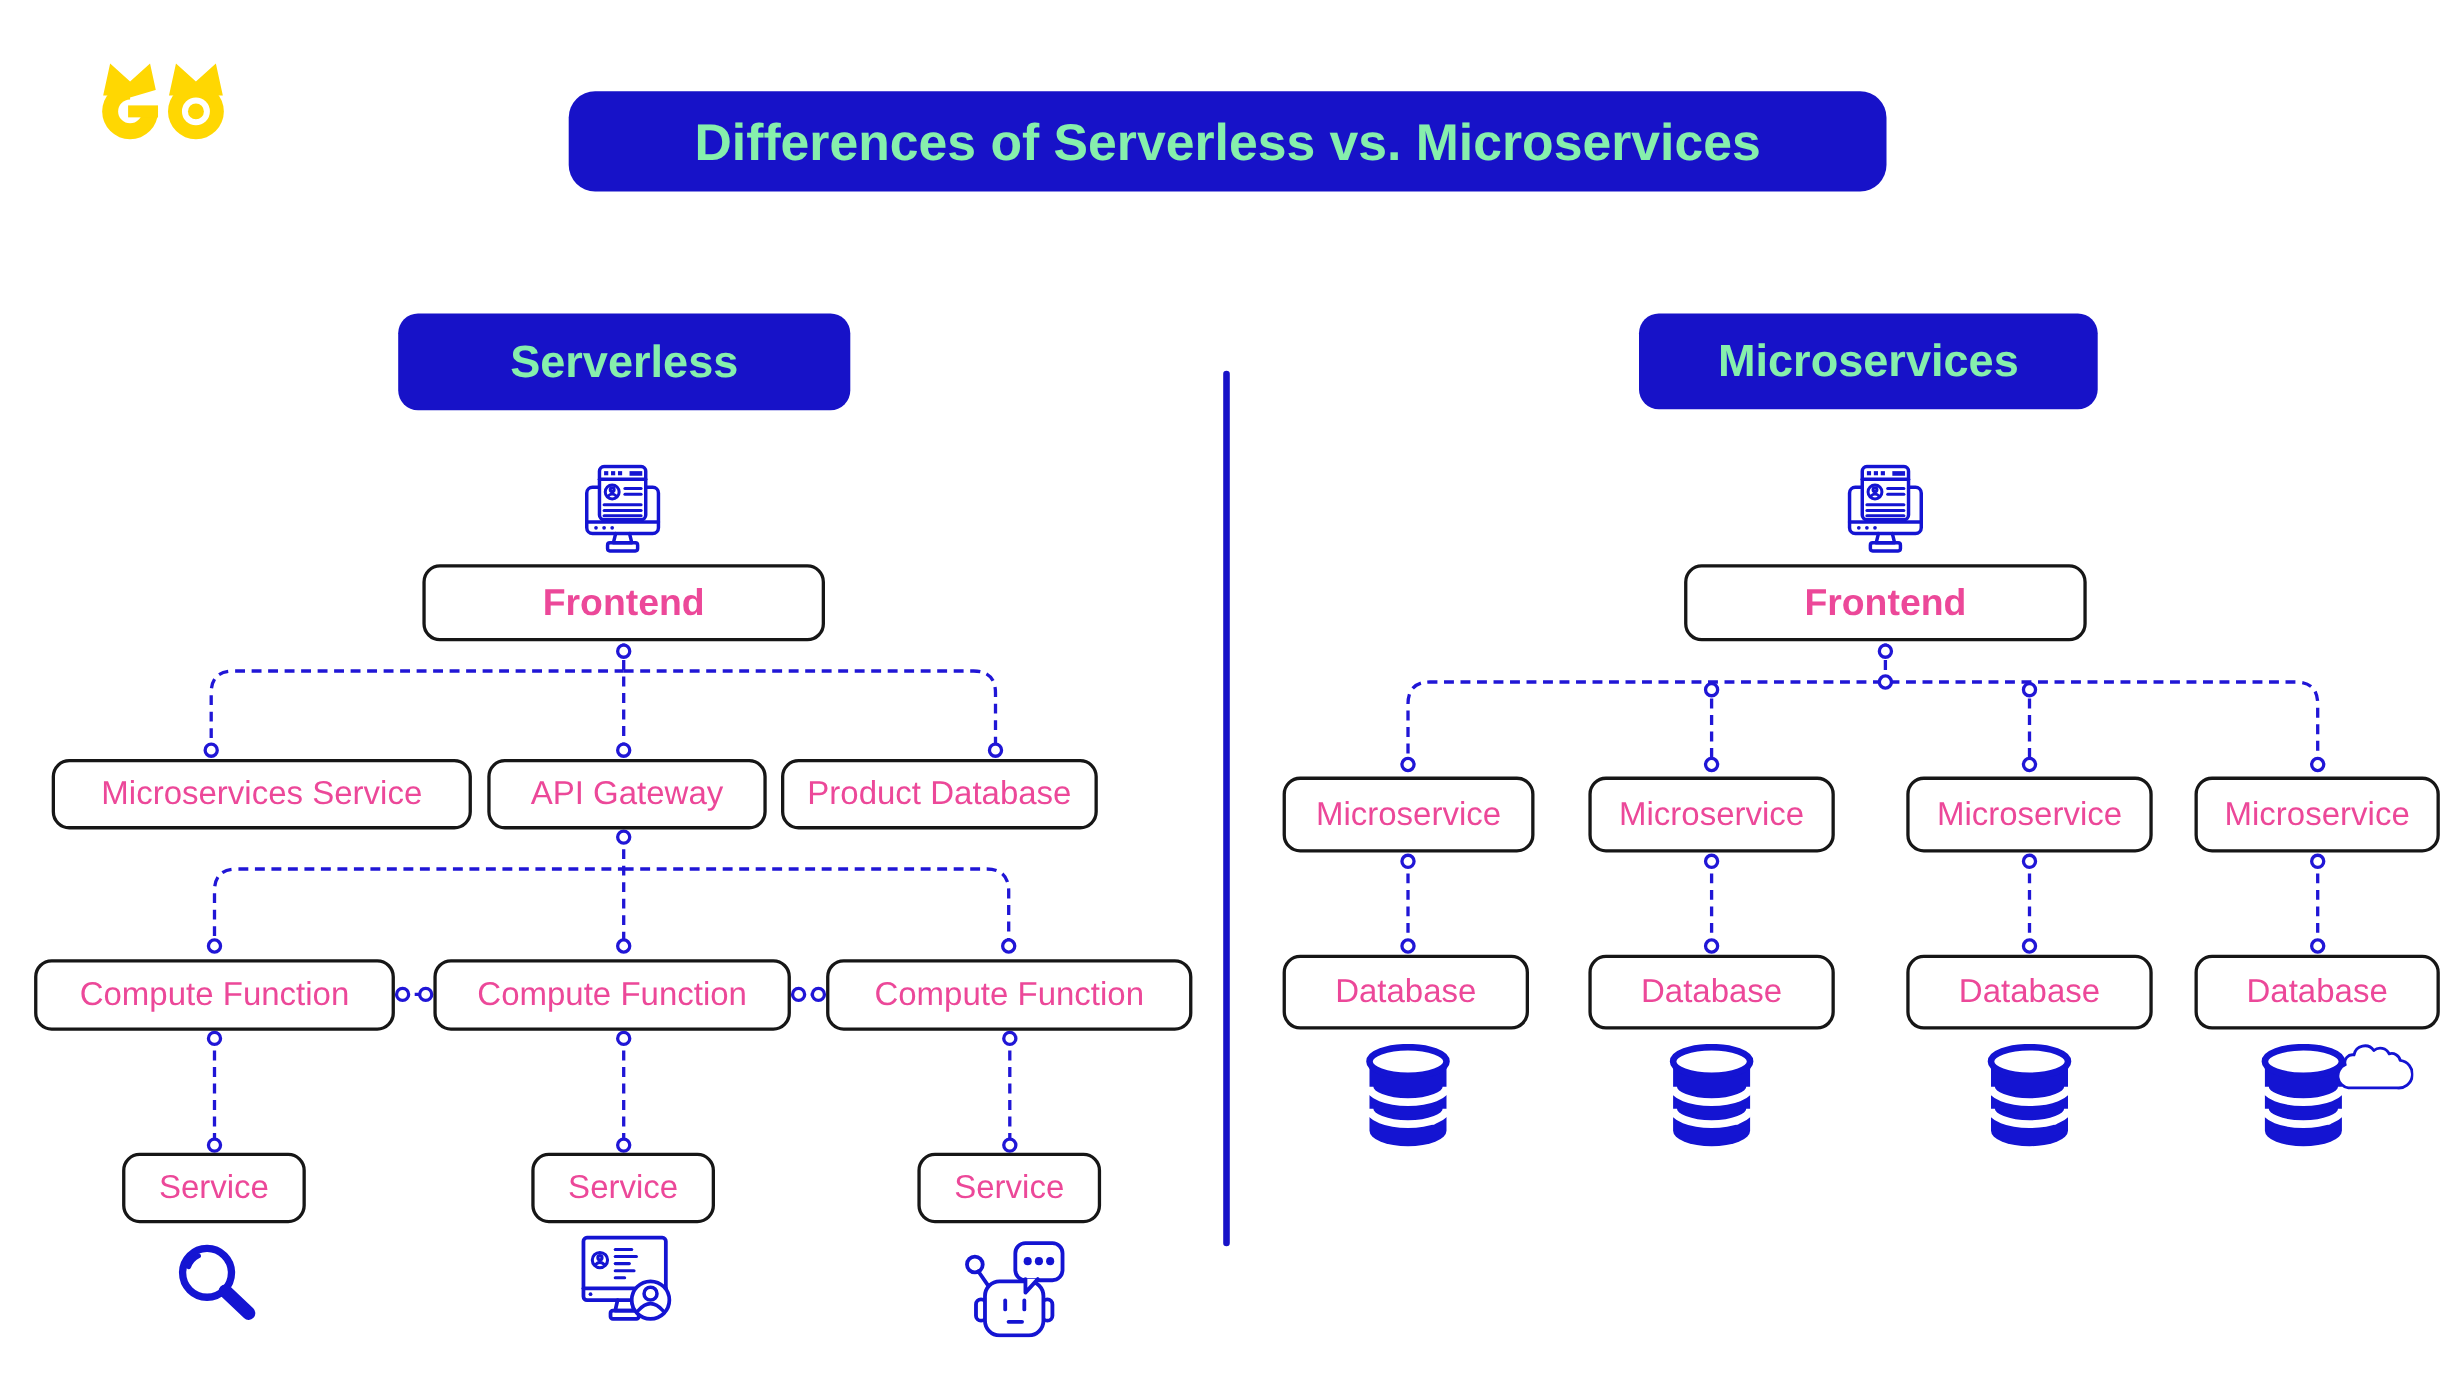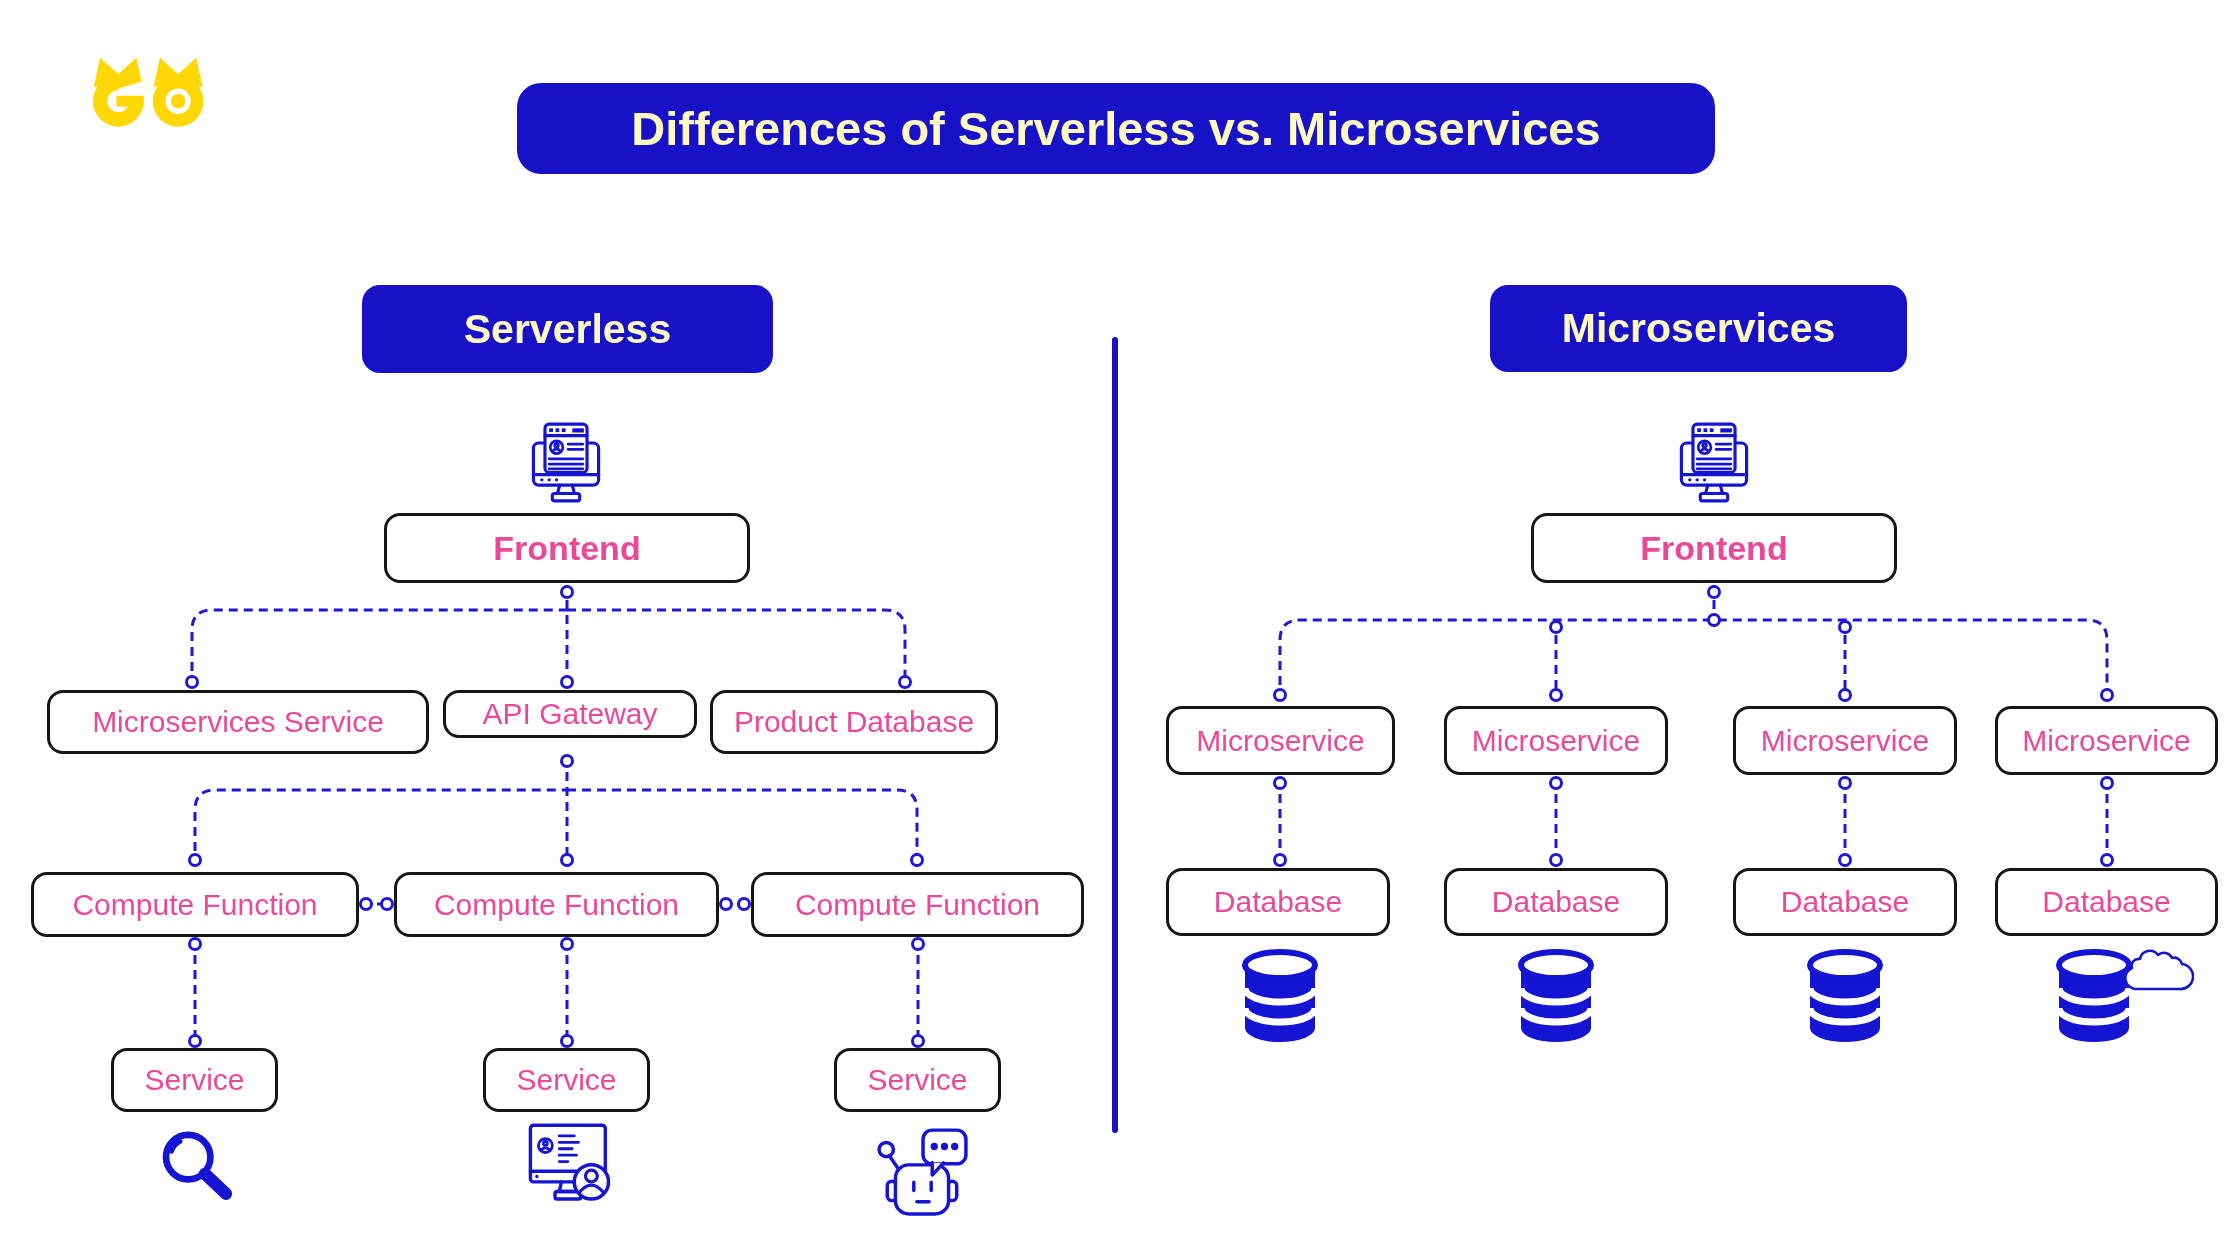--- a/index.html
+++ b/index.html
@@ -14,21 +14,21 @@
   body{font-family:"Liberation Sans", sans-serif; background:var(--background);}
   .canvas{position:relative;width:2240px;height:1260px;background:var(--background);overflow:hidden;}
   .box{
     position:absolute; background:#fff;
     border:3px solid var(--box-border); border-radius:16px;
     display:flex; align-items:center; justify-content:center;
     font-size:30px; color:#ec4899; white-space:nowrap; box-sizing:border-box;
   }
   .box.bold{font-weight:700; font-size:34px;}
   .pill{
-    position:absolute; background:var(--primary-blue); color:#fef9c3; font-weight:700;
+    position:absolute; background:var(--primary-blue); color:#86efac; font-weight:700;
     display:flex; align-items:center; justify-content:center; box-sizing:border-box; white-space:nowrap;
   }
   .title-pill{border-radius:24px; font-size:47px;}
   .header-pill{border-radius:18px; font-size:41px;}
   .divider{position:absolute; background:var(--primary-blue); border-radius:3px;}
   .lines{position:absolute; left:0; top:0; pointer-events:none;}
   .lines path, .lines line{stroke:var(--connector-blue); stroke-width:3; fill:none; stroke-dasharray:9 6;}
   .lines .node{fill:#ffffff; stroke:var(--connector-blue); stroke-width:3; stroke-dasharray:none;}
   .icon{position:absolute;}
   .icon .st{stroke:var(--icon-blue); fill:none; stroke-linecap:round; stroke-linejoin:round;}
@@ -191,21 +191,21 @@
         <line x1="36" y1="26" x2="50" y2="26"></line>
       <line x1="18" y1="35" x2="50" y2="35"></line>
         <line x1="18" y1="40" x2="50" y2="40"></line>
         <line x1="18" y1="44.5" x2="50" y2="44.5"></line>
     </g>
   </svg>
 
   <div class="box bold" style="left:384px;top:513px;width:366px;height:70px;">Frontend</div>
 
   <div class="box" style="left:47px;top:690px;width:382px;height:64px;">Microservices Service</div>
-  <div class="box" style="left:443px;top:690px;width:254px;height:48px;">API Gateway</div>
+  <div class="box" style="left:443px;top:690px;width:254px;height:64px;">API Gateway</div>
   <div class="box" style="left:710px;top:690px;width:288px;height:64px;">Product Database</div>
 
   <div class="box" style="left:31px;top:872px;width:328px;height:65px;">Compute Function</div>
   <div class="box" style="left:394px;top:872px;width:325px;height:65px;">Compute Function</div>
   <div class="box" style="left:751px;top:872px;width:333px;height:65px;">Compute Function</div>
 
   <div class="box" style="left:111px;top:1048px;width:167px;height:64px;">Service</div>
   <div class="box" style="left:483px;top:1048px;width:167px;height:64px;">Service</div>
   <div class="box" style="left:834px;top:1048px;width:167px;height:64px;">Service</div>
 

